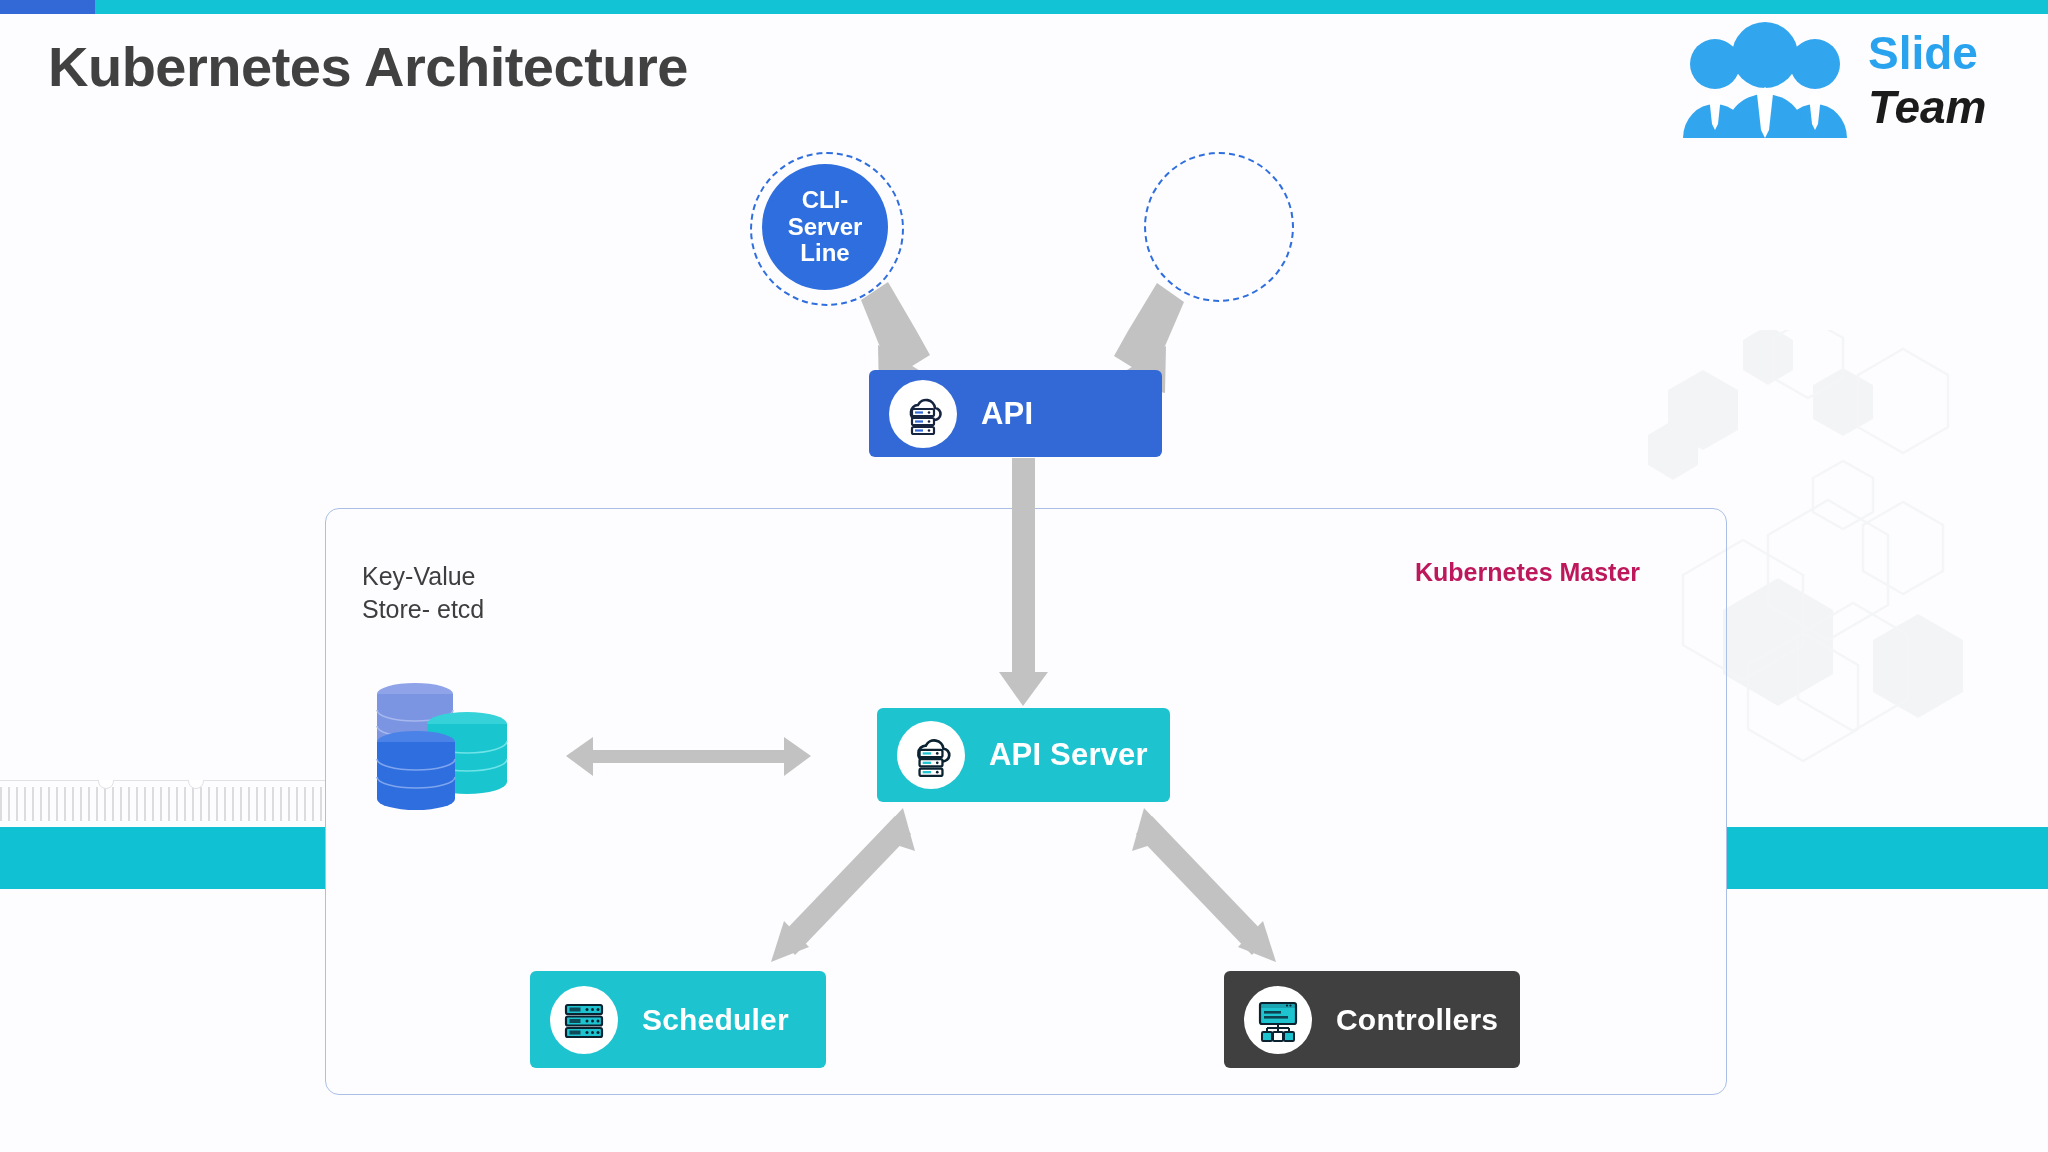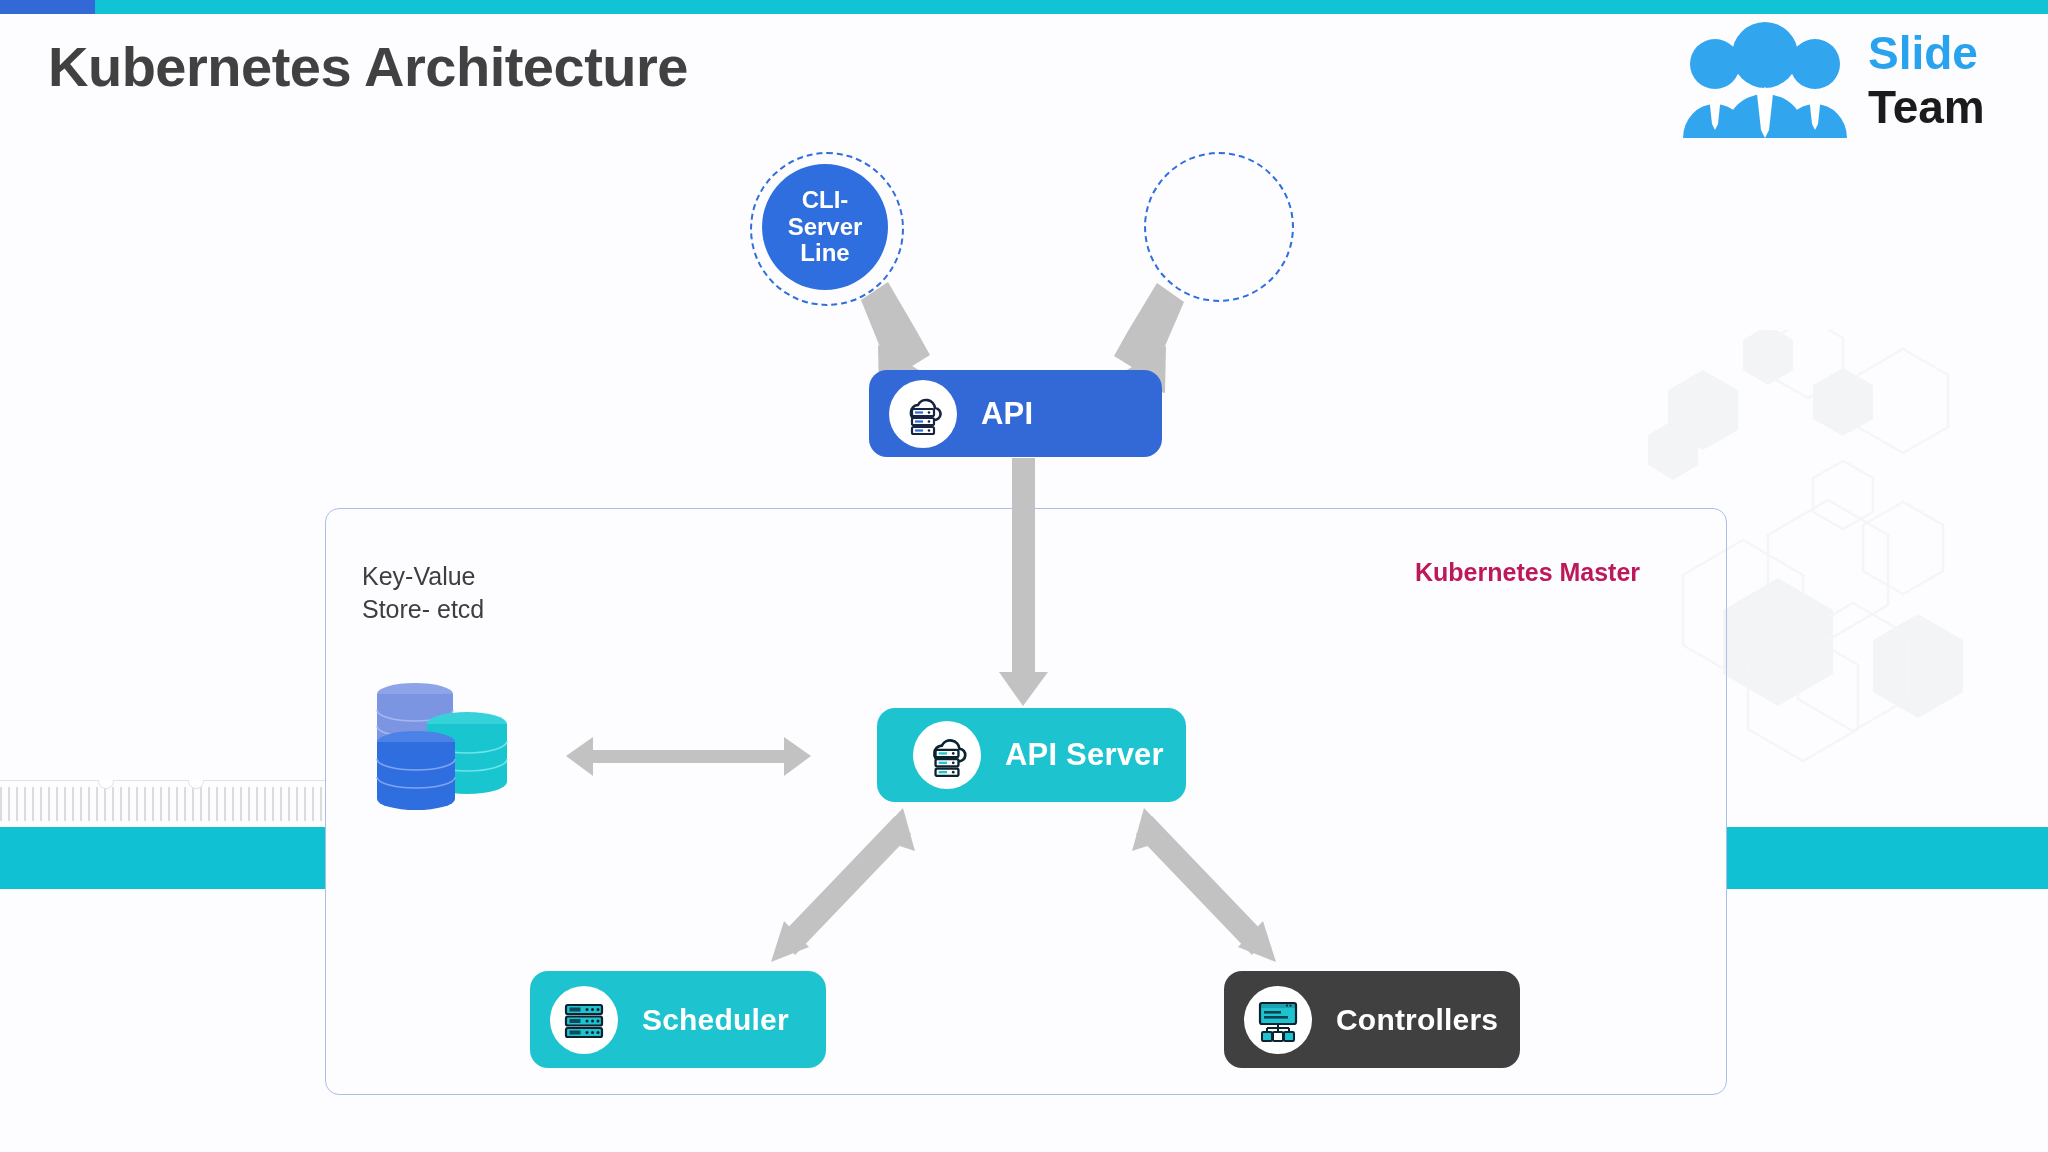--- a/index.html
+++ b/index.html
@@ -27,46 +27,46 @@
 
   
   .hexfield{position:absolute;right:0;top:330px;width:420px;height:560px;opacity:.55;pointer-events:none;}
 
   
   .title{position:absolute;left:48px;top:34px;font-size:56px;font-weight:bold;color:#414141;letter-spacing:-0.5px;}
 
   
   .logo{position:absolute;right:5px;top:18px;width:370px;height:140px;}
   .logo-word{position:absolute;left:195px;top:12px;font-size:46px;font-weight:bold;color:#2aa3ef;line-height:1;}
-  .logo-word2{position:absolute;left:195px;top:66px;font-size:46px;font-weight:bold;color:#1b1b1b;line-height:1;}
+  .logo-word2{position:absolute;left:195px;top:66px;font-size:46px;font-weight:bold;color:#1b1b1b;line-height:1;font-style:italic;}
 
   
   .master-box{position:absolute;left:325px;top:508px;width:1400px;height:585px;
     border:1.6px solid #a9bfe6;border-radius:14px;background:transparent;}
   .master-label{position:absolute;left:1415px;top:558px;font-size:25px;font-weight:bold;color:#be185d;}
   .kv-label{position:absolute;left:362px;top:560px;font-size:25px;font-weight:normal;color:#3e3e3e;line-height:1.32;}
 
   
   .circ{position:absolute;border-radius:50%;background:#2f6ede;display:flex;align-items:center;justify-content:center;
     color:#fff;font-weight:bold;text-align:center;line-height:1.12;}
   .circ-ring{position:absolute;border-radius:50%;border:2.5px dashed #2f6ede;}
 
   .cli-ring{left:750px;top:152px;width:150px;height:150px;}
   .cli{left:762px;top:164px;width:126px;height:126px;font-size:24px;}
   .ui-ring{left:1144px;top:152px;width:146px;height:146px;}
   .ui{left:1155px;top:163px;width:124px;height:124px;font-size:24px;}
 
   
-  .nodebox{position:absolute;border-radius:18px;display:flex;align-items:center;}
+  .nodebox{position:absolute;border-radius:6px;display:flex;align-items:center;}
   .nodebox .iconwrap{width:68px;height:68px;border-radius:50%;background:#fff;display:flex;align-items:center;
     justify-content:center;flex:0 0 auto;margin-left:20px;}
   .nodebox .nb-label{color:#fff;font-weight:bold;font-size:31px;margin-left:24px;letter-spacing:.2px;}
 
   .api-box{left:869px;top:370px;width:293px;height:87px;background:#3369d6;}
-  .apisrv-box{left:877px;top:708px;width:293px;height:94px;background:#1ec3d0;padding-left:16px;}
+  .apisrv-box{left:877px;top:708px;width:293px;height:94px;background:#1ec3d0;}
   .sched-box{left:530px;top:971px;width:296px;height:97px;background:#1ec3d0;}
   .ctrl-box{left:1224px;top:971px;width:296px;height:97px;background:#404040;}
   .sched-box .nb-label,.ctrl-box .nb-label{font-size:30px;}
 
   
   .arrows{position:absolute;inset:0;pointer-events:none;}
 
   
   .etcd{position:absolute;left:370px;top:680px;width:145px;height:140px;}
 </style>

